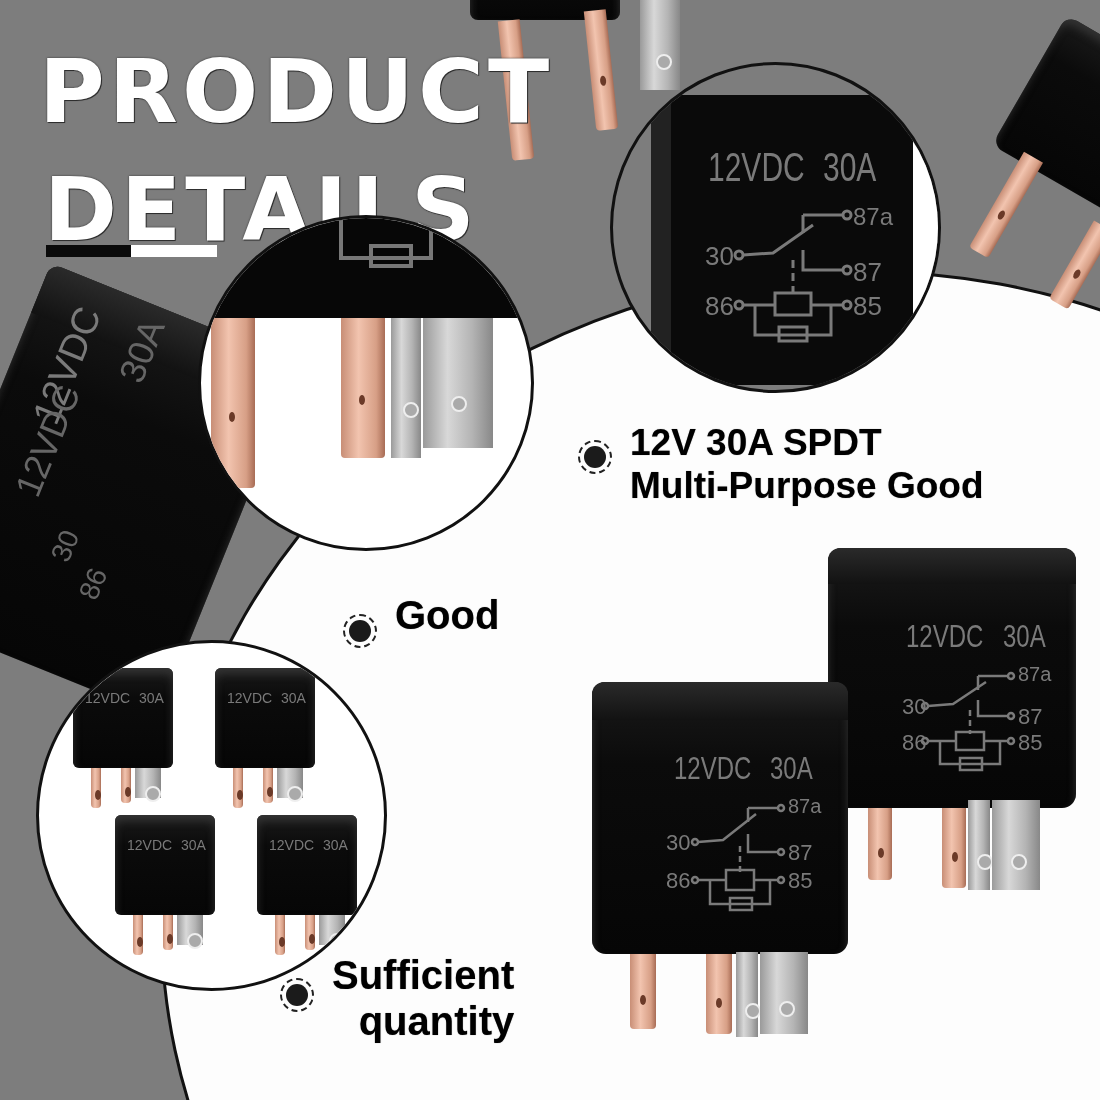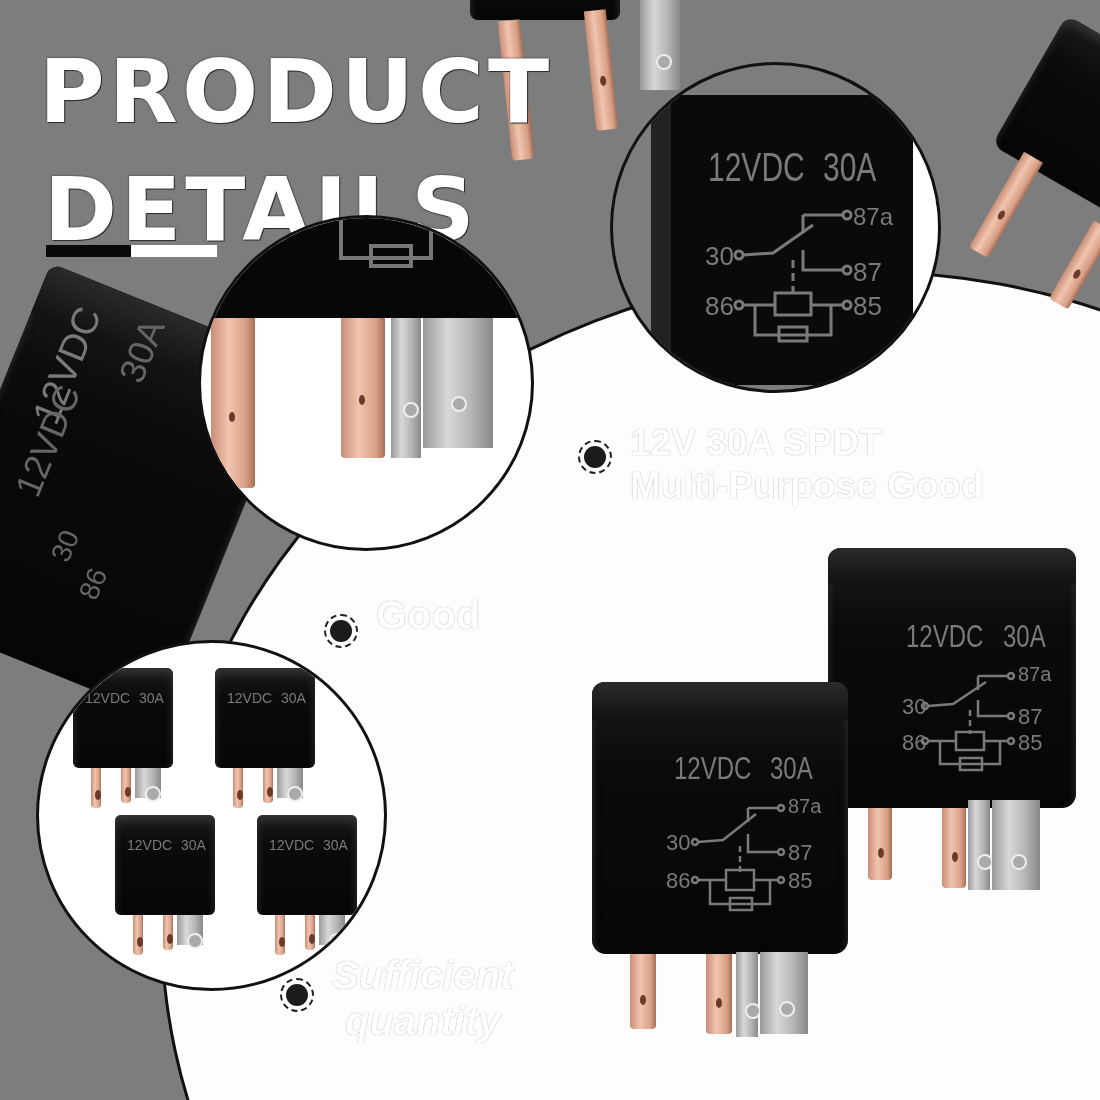--- a/index.html
+++ b/index.html
@@ -19,21 +19,21 @@
   .relay .label{position:absolute;color:#7a7a7a;font-family:"Liberation Sans",sans-serif;white-space:nowrap;}
   .pin{position:absolute;background:linear-gradient(90deg,#c88e76,#f2c4af 40%,#d79f86 80%,#a86c55);border-radius:0 0 4px 4px;}
   .pin::after{content:"";position:absolute;left:40%;top:55%;width:6px;height:10px;border-radius:50%;background:#6b3a28;}
   .pin-silver{position:absolute;background:linear-gradient(90deg,#9a9a9a,#d8d8d8 35%,#b4b4b4 70%,#888);}
   .pin-silver::after{content:"";position:absolute;left:40%;top:60%;width:12px;height:12px;border-radius:50%;border:2px solid #eee;background:#aaa;}
 
   .circle{position:absolute;border-radius:50%;border:3px solid #111;overflow:hidden;background:#fff;}
   .feature{position:absolute;display:flex;align-items:flex-start;gap:18px;}
   .dot{width:30px;height:30px;border-radius:50%;border:2px dashed #222;display:flex;align-items:center;justify-content:center;flex:none;margin-top:18px;}
   .dot::before{content:"";width:22px;height:22px;border-radius:50%;background:#1b1b1b;}
-  .ftext{font-family:"Liberation Sans",sans-serif;font-weight:bold;color:#ffffff;line-height:1.15;text-shadow:0 0 1px #888;}
+  .ftext{font-family:"Liberation Sans",sans-serif;font-weight:bold;color:#000000;line-height:1.15;text-shadow:0 0 1px #888;}
   .schem{position:absolute;}
 </style>
 </head>
 <body>
 
 <div class="white-bg"></div>
 
 <div class="relay" style="left:470px;top:-40px;width:150px;height:60px;border-radius:0 0 8px 8px;"></div>
 <div class="pin" style="left:505px;top:20px;width:22px;height:140px;transform:rotate(-6deg);"></div>
 <div class="pin" style="left:590px;top:10px;width:22px;height:120px;transform:rotate(-6deg);"></div>
@@ -99,30 +99,30 @@
 </div>
 
 <div class="feature" style="left:578px;top:422px;">
   <div class="dot"></div>
   <div class="ftext" style="font-size:37px;">
     <div>12V 30A SPDT</div>
     <div>Multi-Purpose Good</div>
   </div>
 </div>
 
-<div class="feature" style="left:324px;top:592px;">
+<div class="feature" style="left:343px;top:592px;">
   <div class="dot" style="margin-top:22px;"></div>
   <div class="ftext" style="font-size:40px;text-align:center;">
     <div>Good</div>
   </div>
 </div>
 
 <div class="feature" style="left:280px;top:952px;">
   <div class="dot" style="margin-top:26px;"></div>
-  <div class="ftext" style="font-size:40px;text-align:center;font-style:italic;">
+  <div class="ftext" style="font-size:40px;text-align:right;">
     <div>Sufficient</div>
     <div>quantity</div>
   </div>
 </div>
 
 <div class="circle" style="left:36px;top:640px;width:345px;height:345px;">
 
   <div class="relay" style="left:34px;top:25px;width:100px;height:100px;border-radius:6px;">
     <div class="label" style="left:12px;top:22px;font-size:14px;">12VDC</div>
     <div class="label" style="left:66px;top:22px;font-size:14px;">30A</div>

